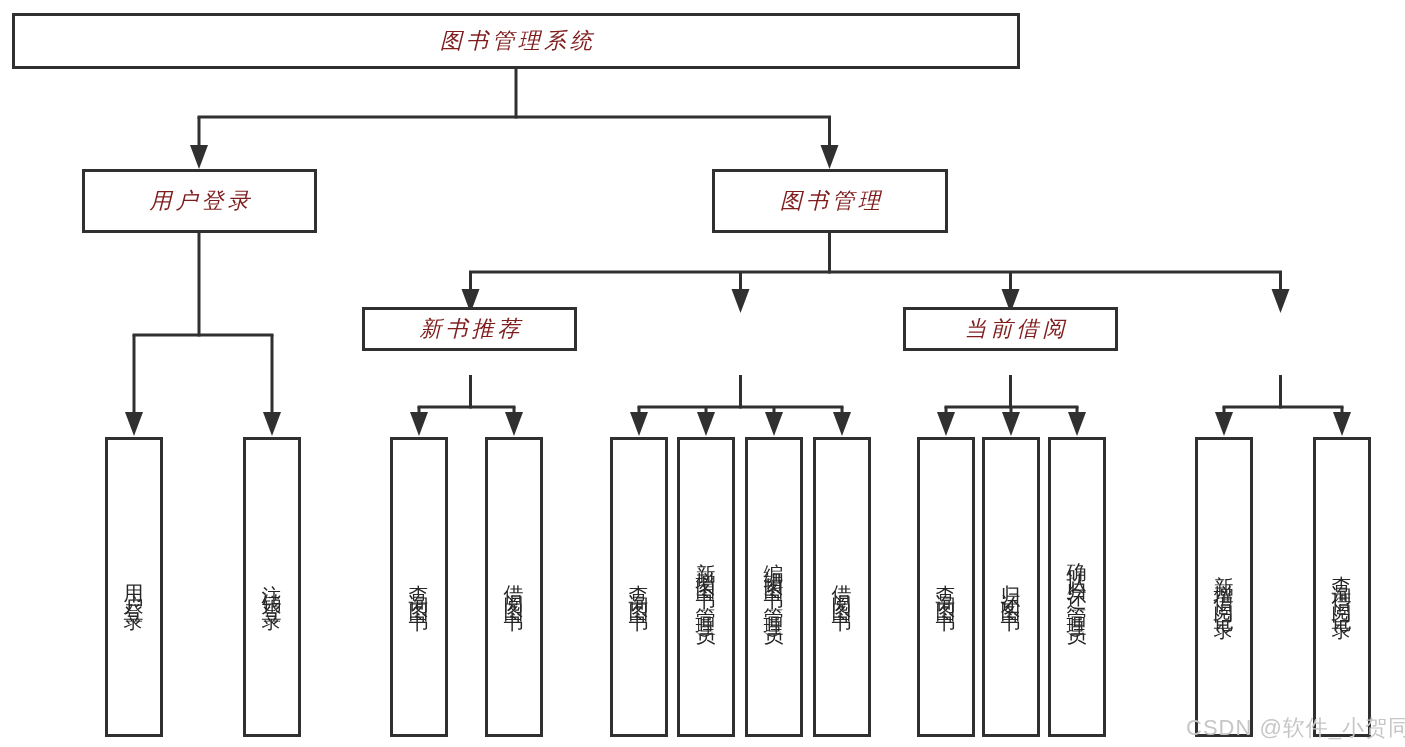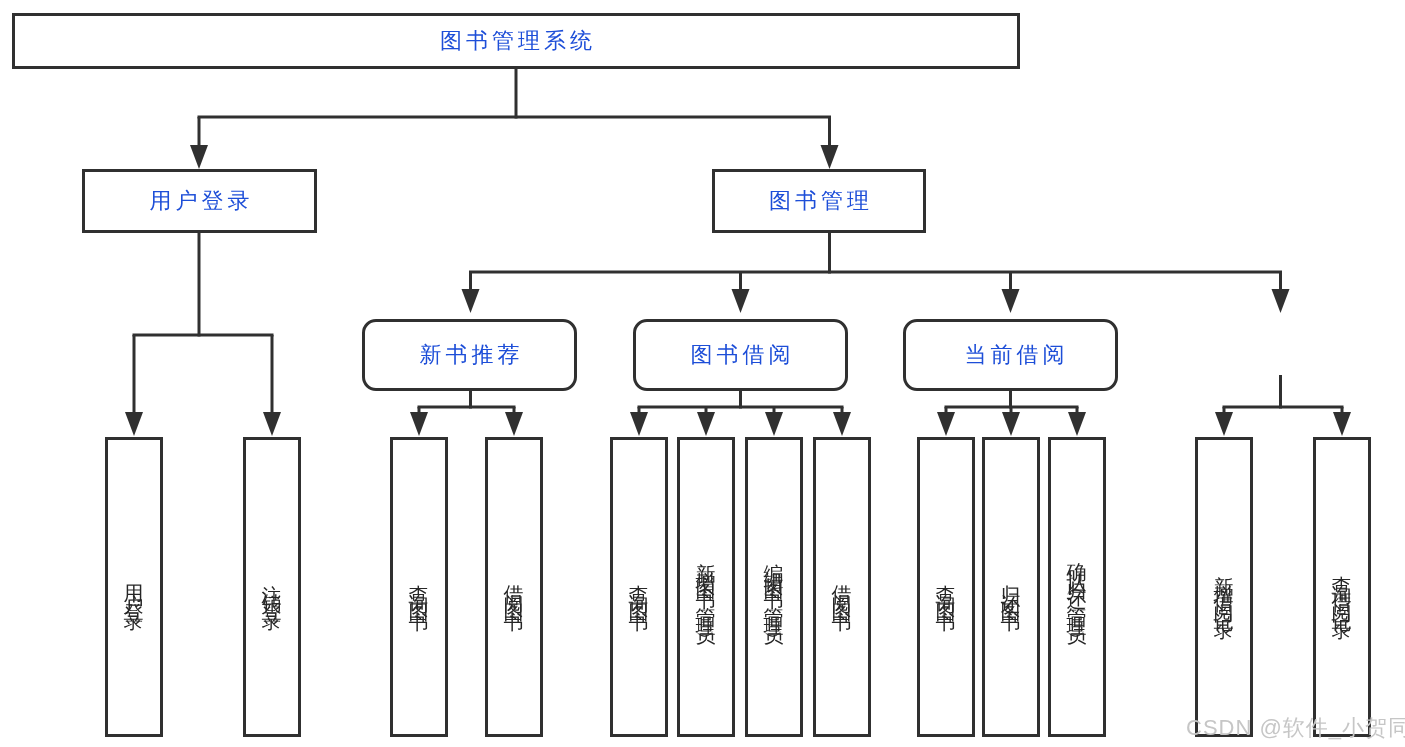--- a/index.html
+++ b/index.html
@@ -7,32 +7,32 @@
     position:relative;width:1405px;height:747px;background:#ffffff;
     font-family:"Liberation Sans","DejaVu Sans",sans-serif;
     color:#262626;overflow:hidden;
   }
   .connector-layer{position:absolute;left:0;top:0;width:1405px;height:747px;z-index:0;}
   .box{
     position:absolute;box-sizing:border-box;background:#ffffff;
     border:3px solid #303030;display:flex;align-items:center;justify-content:center;
     z-index:1;
   }
-  .hlabel{font-size:22px;letter-spacing:4px;text-indent:4px;white-space:nowrap;color:#1d4ed8;}
+  .hlabel{font-size:22px;letter-spacing:4px;text-indent:4px;white-space:nowrap;color:#7f1d1d;font-style:italic;}
   .leaf{z-index:1;}
   .vlabel{
     writing-mode:vertical-rl;text-orientation:mixed;
     font-size:20px;letter-spacing:9px;line-height:1;
     color:#262626;white-space:nowrap;
   }
   
   .root-box{left:12px;top:13px;width:1008px;height:56px;}
   .l2-a{left:82px; top:169px;width:235px;height:64px;}
-  .l2-b{left:712px;top:169px;width:214px;height:64px;}
-  .l3{top:319px;width:215px;height:72px;border-radius:14px;}
+  .l2-b{left:712px;top:169px;width:236px;height:64px;}
+  .l3{top:307px;width:215px;height:44px;}
   .l3-a{left:362px;} .l3-b{left:633px;} .l3-c{left:903px;padding-left:8px;} .l3-d{left:1173px;}
   .leaf{position:absolute;top:437px;width:58px;height:300px;}
   .lf-1{left:105px;} .lf-2{left:243px;}
   .lf-3{left:390px;} .lf-4{left:485px;}
   .lf-5{left:610px;} .lf-6{left:677px;} .lf-7{left:745px;} .lf-8{left:813px;}
   .lf-9{left:917px;} .lf-10{left:982px;} .lf-11{left:1048px;}
   .lf-12{left:1195px;} .lf-13{left:1313px;}
   .watermark{
     position:absolute;left:1186px;top:713px;z-index:3;
     font-size:22px;letter-spacing:1px;color:#c6c6c6;white-space:nowrap;
@@ -116,23 +116,20 @@
   <div class="box l2-a">
     <span class="hlabel">用户登录</span>
   </div>
   <div class="box l2-b">
     <span class="hlabel">图书管理</span>
   </div>
 
   <div class="box l3 l3-a">
     <span class="hlabel">新书推荐</span>
   </div>
-  <div class="box l3 l3-b">
-    <span class="hlabel">图书借阅</span>
-  </div>
   <div class="box l3 l3-c">
     <span class="hlabel">当前借阅</span>
   </div>
 
   <div class="box leaf lf-1">
     <span class="vlabel">用户登录</span>
   </div>
   <div class="box leaf lf-2">
     <span class="vlabel">注销登录</span>
   </div>

